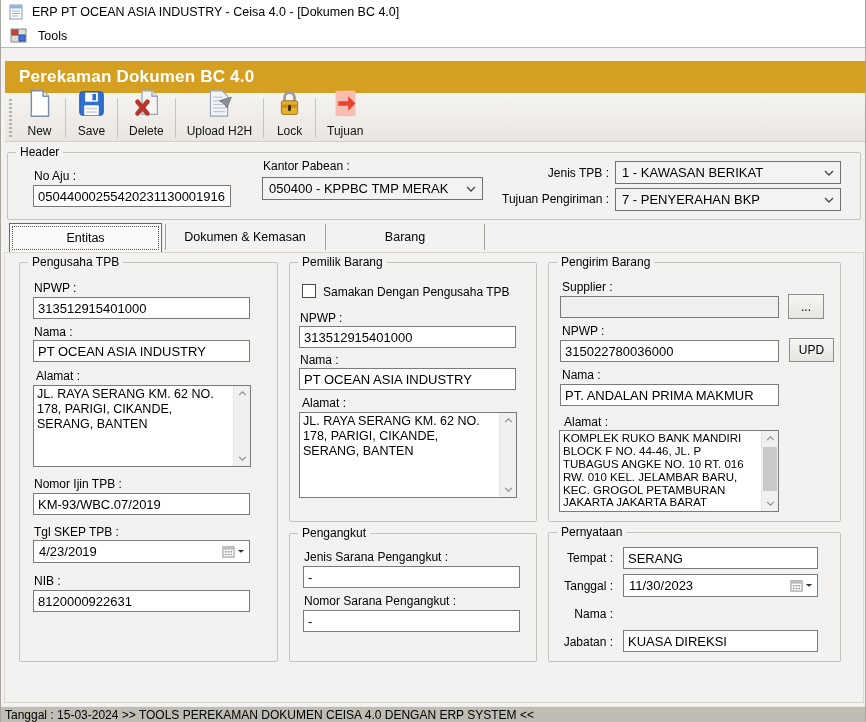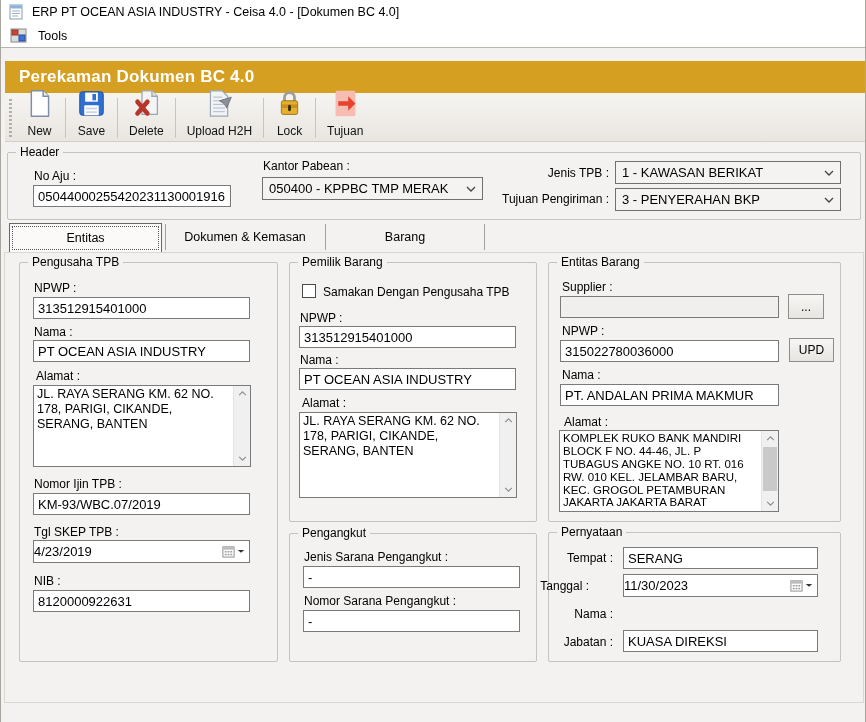--- a/index.html
+++ b/index.html
@@ -38,21 +38,21 @@
   .tb{position:absolute;height:22px;background:#fff;border:1px solid #7a7a7a;
       font-family:"Liberation Sans",sans-serif;font-size:13px;color:#000;
       padding:1px 4px;box-sizing:border-box;}
   .tb.dis{background:#f0efed;}
   .combo{position:absolute;height:23px;background:#f4f3f1;border:1px solid #707070;
          display:flex;align-items:center;font-size:13px;color:#000;
          padding:0 6px;box-sizing:border-box;}
   .combo .arr{margin-left:auto;display:flex;align-items:center;}
   .datebox{position:absolute;height:23px;background:#fff;border:1px solid #7a7a7a;
            display:flex;align-items:center;font-size:13px;color:#000;
-           box-sizing:border-box;}
+           padding-left:5px;box-sizing:border-box;}
   .date-btn{margin-left:auto;display:flex;align-items:center;gap:2px;padding-right:4px;}
   .ta-wrap{position:absolute;background:#fff;border:1px solid #7a7a7a;box-sizing:border-box;
            display:flex;overflow:hidden;}
   .ta-text{flex:1;font-size:12.5px;line-height:1.18;padding:1px 2px 0 3px;color:#000;
            overflow:hidden;}
   .vsb{width:16px;background:#f0f0f0;border-left:1px solid #e4e4e4;position:relative;
        display:flex;flex-direction:column;justify-content:space-between;align-items:center;}
   .sa{height:15px;width:100%;display:flex;align-items:center;justify-content:center;}
   .vthumb{position:absolute;left:1px;top:16px;width:14px;height:44px;background:#c9c9c9;}
   .wbtn{position:absolute;background:linear-gradient(#f7f6f4,#e7e5e1);border:1px solid #8f8d89;
@@ -212,21 +212,21 @@
   <div class="combo" style="left:614px;top:161px;width:226px;">
     <span>1 - KAWASAN BERIKAT</span>
     <span class="arr">
         <svg width="10" height="6" viewBox="0 0 10 6">
           <path d="M1 1l4 4 4-4" fill="none" stroke="#444" stroke-width="1.3"></path>
         </svg>
       </span>
   </div>
   <div class="lbl lbl-r" style="left:460px;top:192px;width:148px;">Tujuan Pengiriman :</div>
   <div class="combo" style="left:614px;top:188px;width:226px;">
-    <span>3 - PENYERAHAN BKP</span>
+    <span>7 - PENYERAHAN BKP</span>
     <span class="arr">
         <svg width="10" height="6" viewBox="0 0 10 6">
           <path d="M1 1l4 4 4-4" fill="none" stroke="#444" stroke-width="1.3"></path>
         </svg>
       </span>
   </div>
 
   <div class="tab-sel">
     <span>Entitas</span>
   </div>
@@ -319,21 +319,21 @@
 
   <div class="groupbox" style="left:288px;top:533px;width:246px;height:127px;">
     <span class="gb-label">Pengangkut</span>
   </div>
   <div class="lbl" style="left:303px;top:550px;">Jenis Sarana Pengangkut :</div>
   <input class="tb" style="left: 302px; top: 566px; width: 217px;" value="-">
   <div class="lbl" style="left:303px;top:594px;">Nomor Sarana Pengangkut :</div>
   <input class="tb" style="left: 302px; top: 610px; width: 217px;" value="-">
 
   <div class="groupbox" style="left:547px;top:262px;width:291px;height:258px;">
-    <span class="gb-label">Entitas Barang</span>
+    <span class="gb-label">Pengirim Barang</span>
   </div>
   <div class="lbl" style="left:561px;top:280px;">Supplier :</div>
   <input class="tb dis" style="left: 559px; top: 296px; width: 219px;" value="">
   <div class="wbtn" style="left:787px;top:294px;width:36px;height:25px;">...</div>
   <div class="lbl" style="left:561px;top:324px;">NPWP :</div>
   <input class="tb" style="left: 559px; top: 340px; width: 219px;" value="315022780036000">
   <div class="wbtn" style="left:788px;top:338px;width:45px;height:24px;">UPD</div>
   <div class="lbl" style="left:561px;top:368px;">Nama :</div>
   <input class="tb" style="left: 559px; top: 384px; width: 219px;" value="PT. ANDALAN PRIMA MAKMUR">
   <div class="lbl" style="left:563px;top:415px;">Alamat :</div>
@@ -352,21 +352,21 @@
           </svg>
         </span>
     </div>
   </div>
 
   <div class="groupbox" style="left:547px;top:532px;width:291px;height:128px;">
     <span class="gb-label">Pernyataan</span>
   </div>
   <div class="lbl lbl-r" style="left:540px;top:551px;width:72px;">Tempat :</div>
   <input class="tb" style="left: 622px; top: 547px; width: 195px;" value="SERANG">
-  <div class="lbl lbl-r" style="left:516px;top:579px;width:72px;">Tanggal :</div>
+  <div class="lbl lbl-r" style="left:540px;top:579px;width:72px;">Tanggal :</div>
   <div class="datebox" style="left:622px;top:574px;width:195px;justify-content:space-between;">
     <span>11/30/2023</span>
     <span class="date-btn">
       <svg width="13" height="13" viewBox="0 0 14 14">
           <rect x="1" y="2" width="12" height="11" fill="#fff" stroke="#8a8a8a"></rect>
           <rect x="1.5" y="2.5" width="11" height="2.5" fill="#b9b9b9"></rect>
           <g fill="#9a9a9a">
             <rect x="3" y="6.5" width="2" height="1.6"></rect>
             <rect x="6" y="6.5" width="2" height="1.6"></rect>
             <rect x="9" y="6.5" width="2" height="1.6"></rect>
@@ -377,14 +377,17 @@
         </svg>
       <svg width="8" height="5" viewBox="0 0 10 6">
           <path d="M1 1l4 3.5L9 1z" fill="#333"></path>
         </svg>
     </span>
   </div>
   <div class="lbl lbl-r" style="left:540px;top:607px;width:72px;">Nama :</div>
   <div class="lbl lbl-r" style="left:540px;top:635px;width:72px;">Jabatan :</div>
   <input class="tb" style="left: 622px; top: 630px; width: 195px;" value="KUASA DIREKSI">
 
+  <div class="statusbar">
+    <span>Tanggal : 15-03-2024 &gt;&gt;  TOOLS PEREKAMAN DOKUMEN CEISA 4.0 DENGAN ERP SYSTEM &lt;&lt;</span>
+  </div>
 
 </div>
 
 </body></html>

